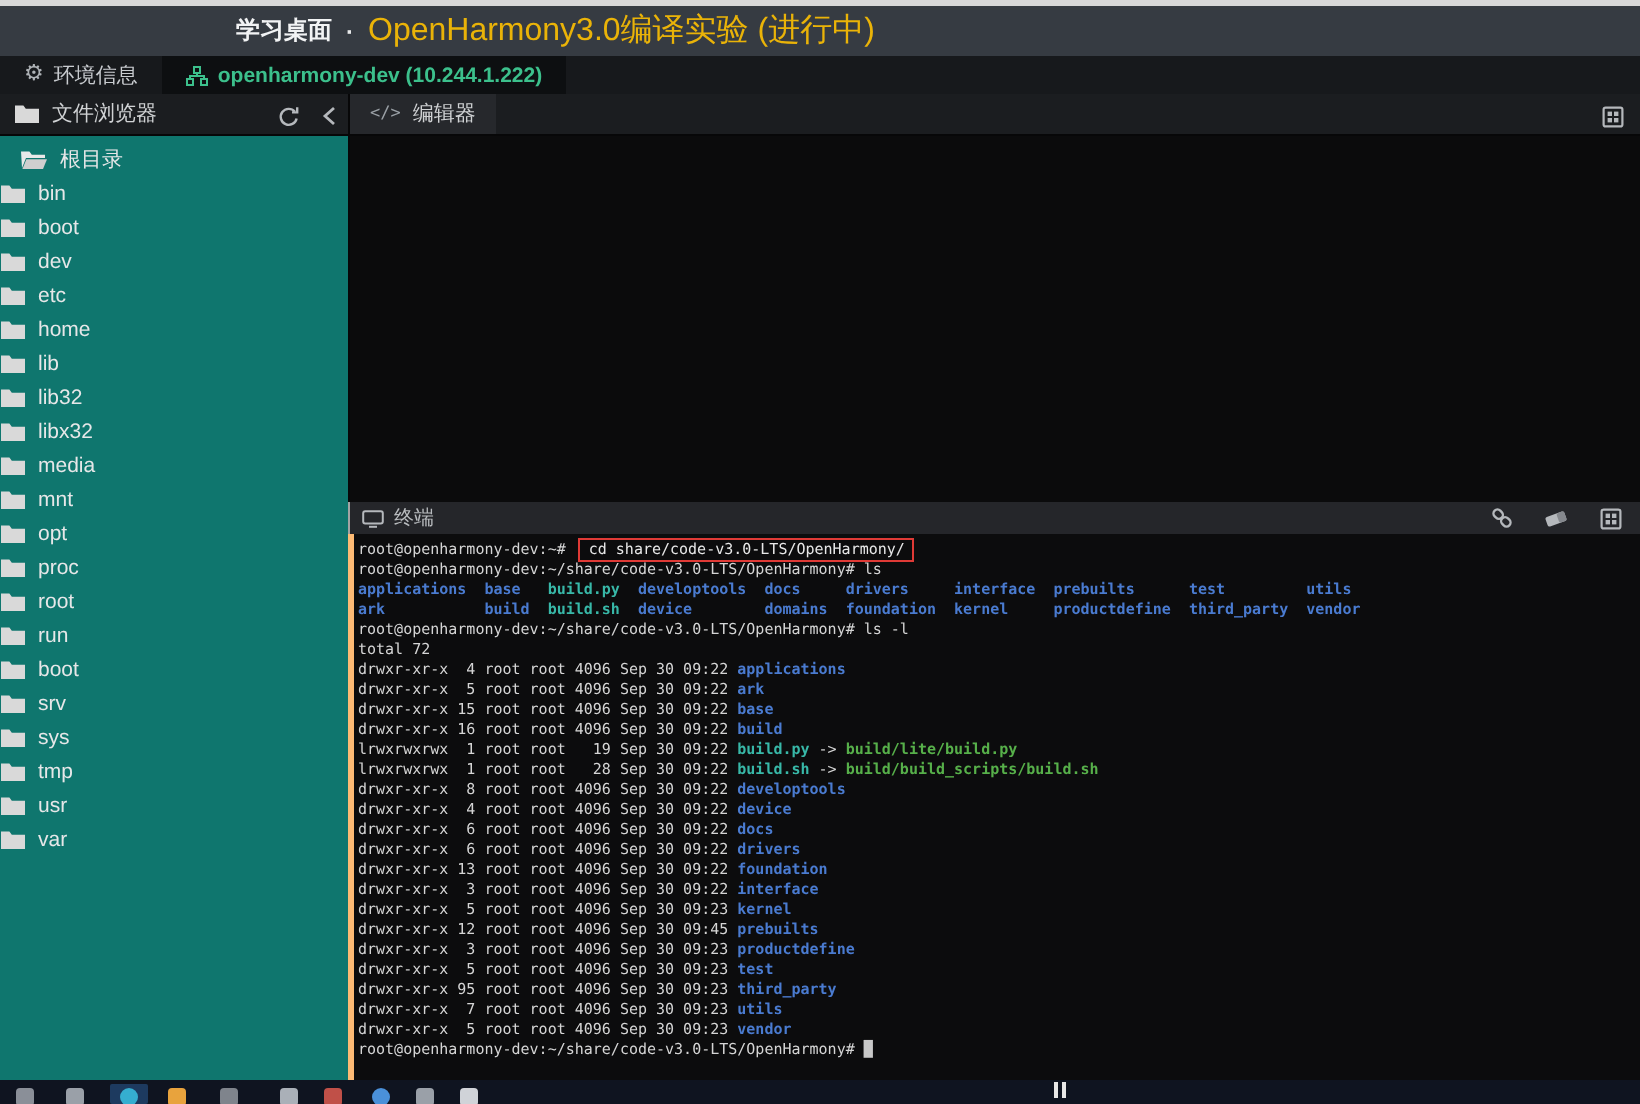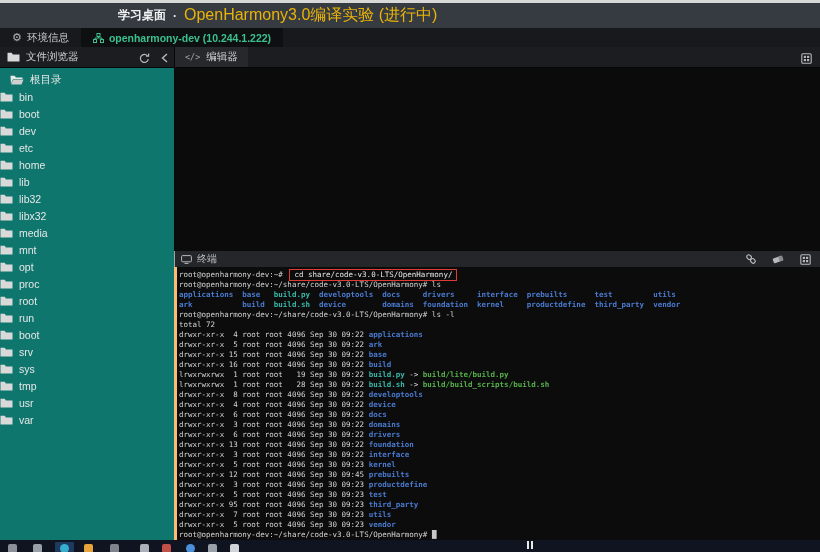--- a/index.html
+++ b/index.html
@@ -390,21 +390,20 @@
       <div class="t-line"><span class="seg-p">total 72</span></div>
       <div class="t-line"><span class="seg-p">drwxr-xr-x  4 root root 4096 Sep 30 09:22 </span><span class="seg-d">applications</span></div>
       <div class="t-line"><span class="seg-p">drwxr-xr-x  5 root root 4096 Sep 30 09:22 </span><span class="seg-d">ark</span></div>
       <div class="t-line"><span class="seg-p">drwxr-xr-x 15 root root 4096 Sep 30 09:22 </span><span class="seg-d">base</span></div>
       <div class="t-line"><span class="seg-p">drwxr-xr-x 16 root root 4096 Sep 30 09:22 </span><span class="seg-d">build</span></div>
       <div class="t-line"><span class="seg-p">lrwxrwxrwx  1 root root   19 Sep 30 09:22 </span><span class="seg-s">build.py</span><span class="seg-p"> -&gt; </span><span class="seg-x">build/lite/build.py</span></div>
       <div class="t-line"><span class="seg-p">lrwxrwxrwx  1 root root   28 Sep 30 09:22 </span><span class="seg-s">build.sh</span><span class="seg-p"> -&gt; </span><span class="seg-x">build/build_scripts/build.sh</span></div>
       <div class="t-line"><span class="seg-p">drwxr-xr-x  8 root root 4096 Sep 30 09:22 </span><span class="seg-d">developtools</span></div>
       <div class="t-line"><span class="seg-p">drwxr-xr-x  4 root root 4096 Sep 30 09:22 </span><span class="seg-d">device</span></div>
       <div class="t-line"><span class="seg-p">drwxr-xr-x  6 root root 4096 Sep 30 09:22 </span><span class="seg-d">docs</span></div>
-      <div class="t-line"><span class="seg-p">drwxr-xr-x  3 root root 4096 Sep 30 09:22 </span><span class="seg-d">domains</span></div>
       <div class="t-line"><span class="seg-p">drwxr-xr-x  6 root root 4096 Sep 30 09:22 </span><span class="seg-d">drivers</span></div>
       <div class="t-line"><span class="seg-p">drwxr-xr-x 13 root root 4096 Sep 30 09:22 </span><span class="seg-d">foundation</span></div>
       <div class="t-line"><span class="seg-p">drwxr-xr-x  3 root root 4096 Sep 30 09:22 </span><span class="seg-d">interface</span></div>
       <div class="t-line"><span class="seg-p">drwxr-xr-x  5 root root 4096 Sep 30 09:23 </span><span class="seg-d">kernel</span></div>
       <div class="t-line"><span class="seg-p">drwxr-xr-x 12 root root 4096 Sep 30 09:45 </span><span class="seg-d">prebuilts</span></div>
       <div class="t-line"><span class="seg-p">drwxr-xr-x  3 root root 4096 Sep 30 09:23 </span><span class="seg-d">productdefine</span></div>
       <div class="t-line"><span class="seg-p">drwxr-xr-x  5 root root 4096 Sep 30 09:23 </span><span class="seg-d">test</span></div>
       <div class="t-line"><span class="seg-p">drwxr-xr-x 95 root root 4096 Sep 30 09:23 </span><span class="seg-d">third_party</span></div>
       <div class="t-line"><span class="seg-p">drwxr-xr-x  7 root root 4096 Sep 30 09:23 </span><span class="seg-d">utils</span></div>
       <div class="t-line"><span class="seg-p">drwxr-xr-x  5 root root 4096 Sep 30 09:23 </span><span class="seg-d">vendor</span></div>

